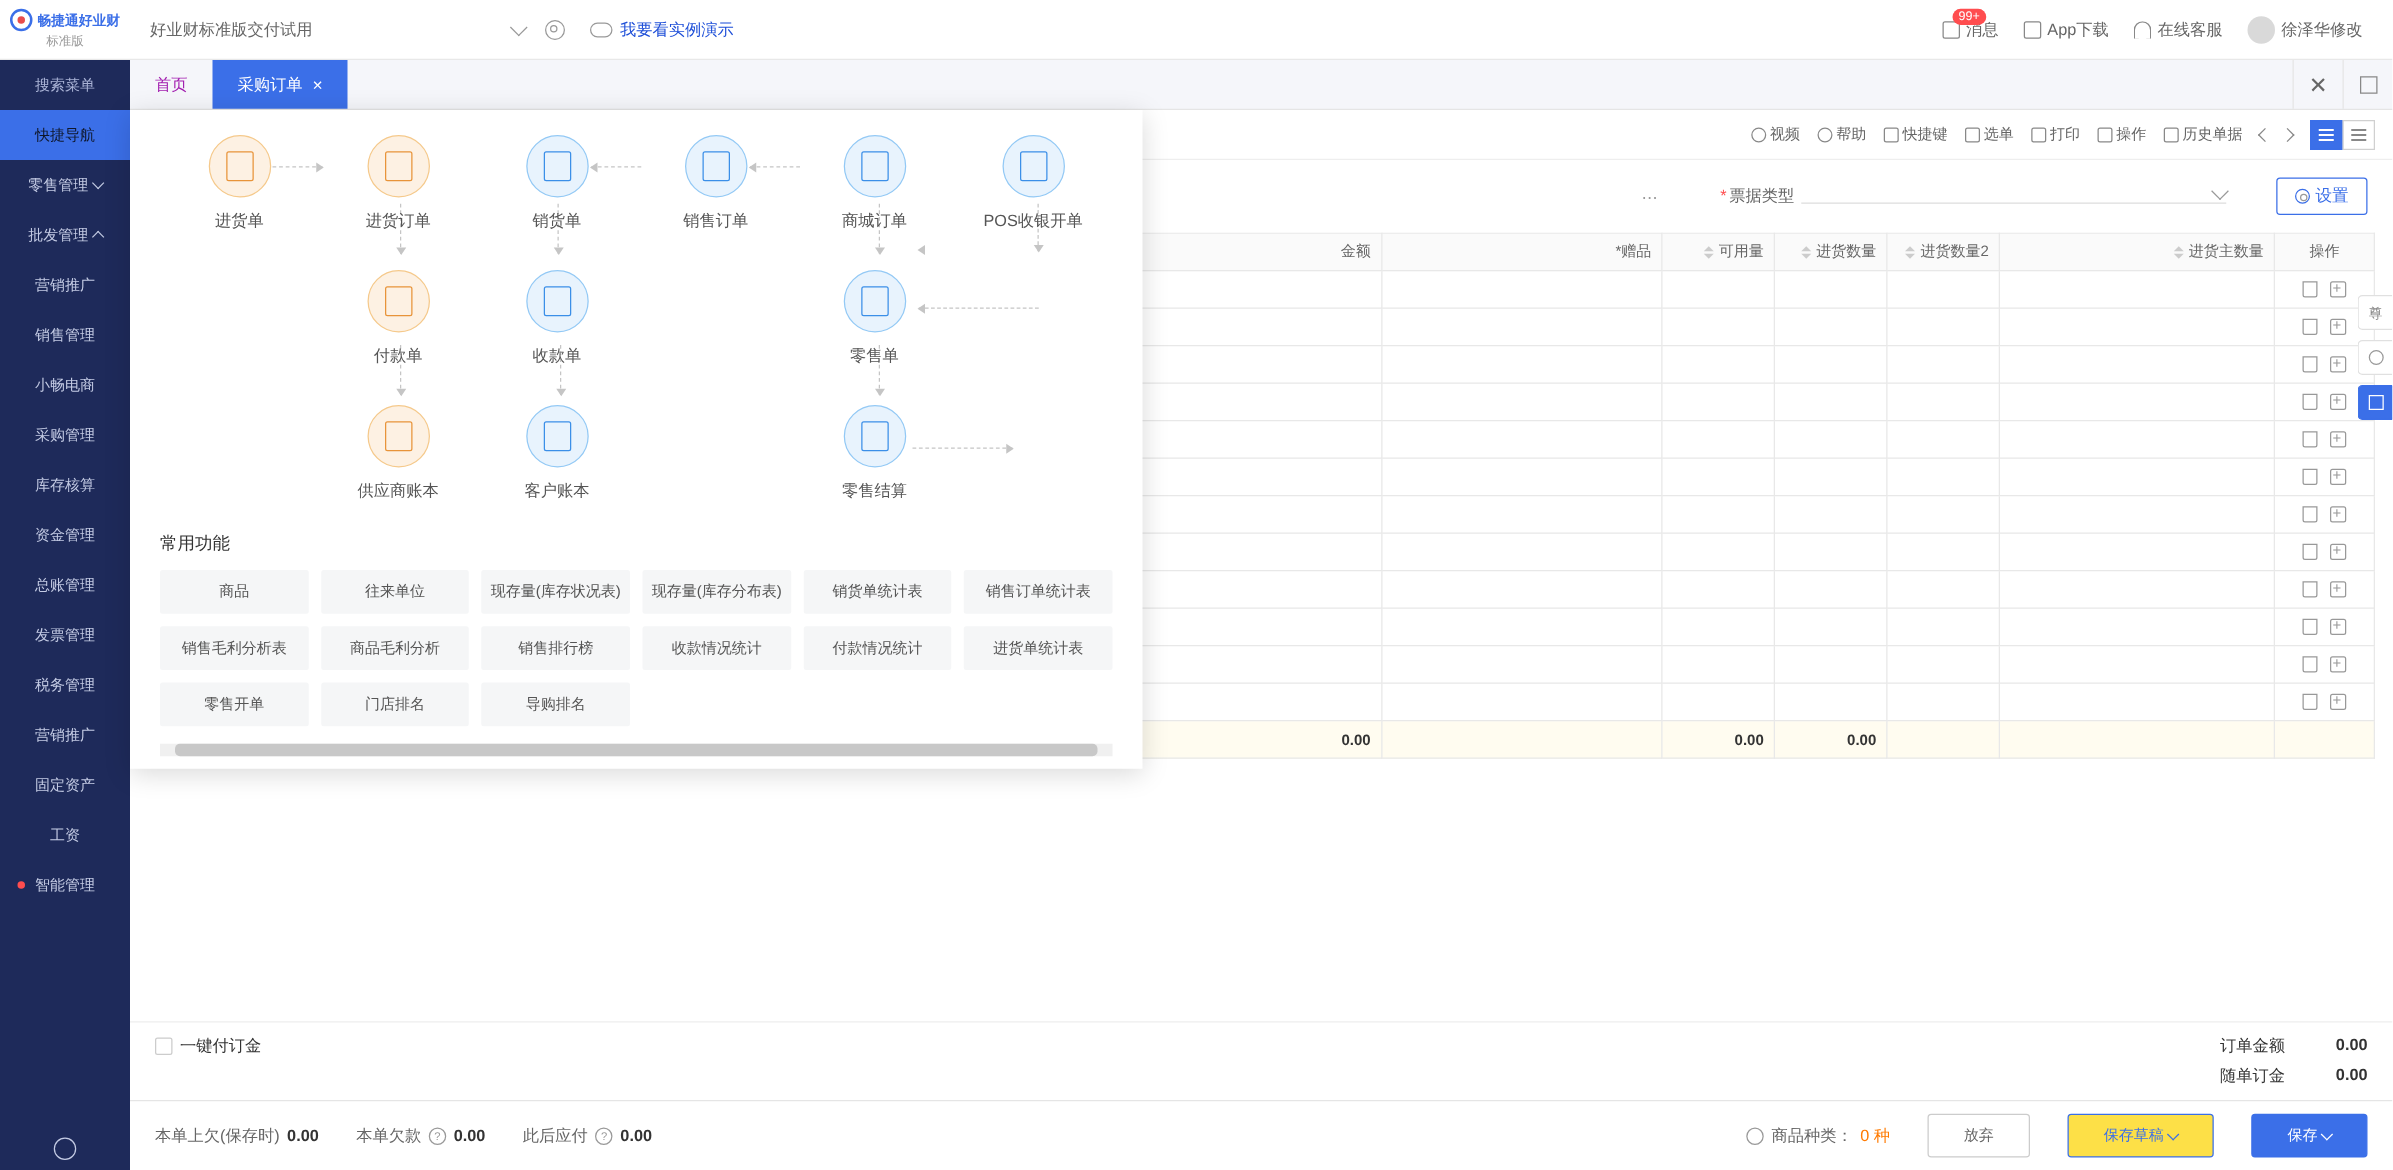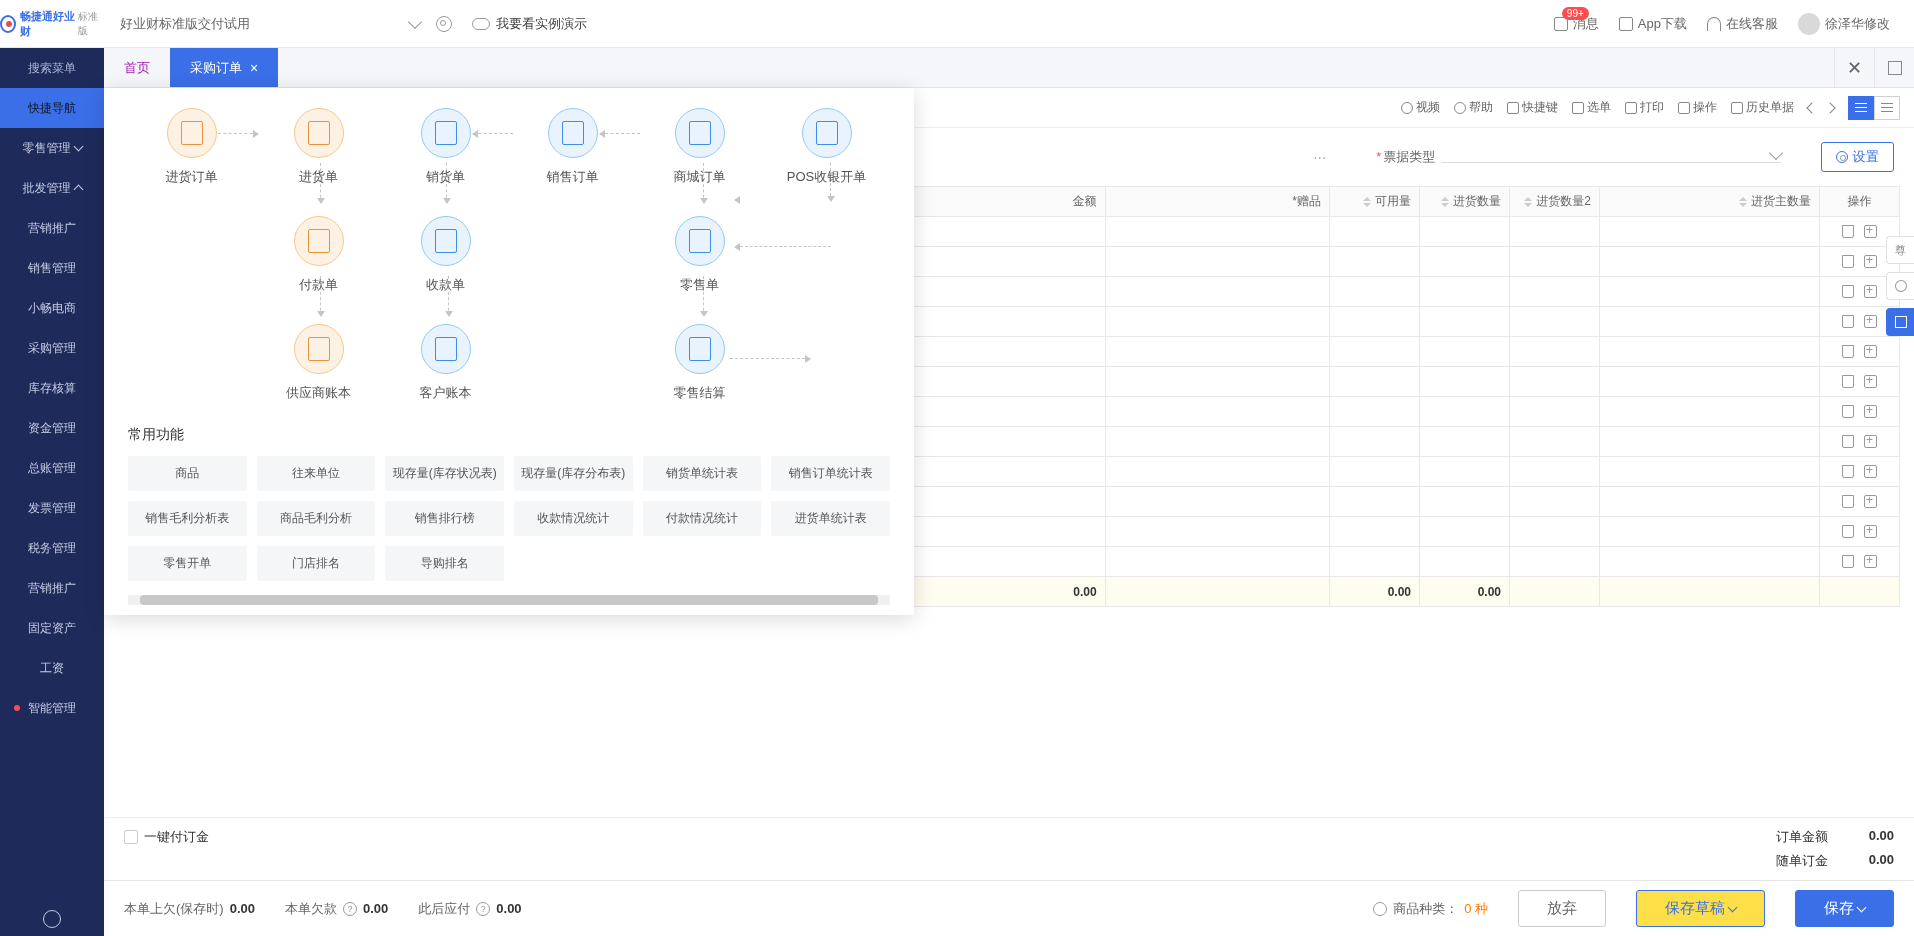--- a/index.html
+++ b/index.html
@@ -1,29 +1,29 @@
 <!DOCTYPE html>
 <html><head>
   <meta charset="utf-8">
   <style>
     * { margin: 0; padding: 0; box-sizing: border-box; }
     body { font-family: "Microsoft YaHei", sans-serif; font-size: 13px; color: #333; background: #fff; overflow: hidden; }
     
     
     .top-header { height: 48px; display: flex; align-items: center; background: #fff; border-bottom: 1px solid #e8e8e8; }
-    .logo-section { width: 104px; display: flex; align-items: center; justify-content: center; gap: 1px; }
+    .logo-section { width: 104px; display: flex; flex-direction: column; align-items: center; justify-content: center; gap: 1px; }
     .logo-row { display: flex; align-items: center; gap: 4px; color: #3b6fe8; font-size: 11px; font-weight: bold; }
     .logo-icon { width: 18px; height: 18px; border: 2px solid #3b6fe8; border-radius: 50%; position: relative; }
     .logo-icon::after { content: ""; position: absolute; width: 6px; height: 6px; background: #e84d4d; border-radius: 50%; top: 4px; left: 4px; }
     .logo-sub { font-size: 10px; color: #999; }
     .tenant-select { flex: 0 0 auto; display: flex; align-items: center; gap: 10px; padding: 0 16px; font-size: 13px; color: #666; cursor: pointer; }
     .chevron-down { width: 10px; height: 10px; border-right: 1.5px solid #999; border-bottom: 1.5px solid #999; transform: rotate(45deg); margin-top: -4px; }
     .gear-icon { width: 16px; height: 16px; border: 1.5px solid #999; border-radius: 50%; position: relative; cursor: pointer; }
     .gear-icon::after { content: ""; position: absolute; width: 4px; height: 4px; border: 1.5px solid #999; border-radius: 50%; top: 3px; left: 3px; }
-    .demo-link { display: flex; align-items: center; gap: 6px; margin-left: 20px; color: #404040; cursor: pointer; }
+    .demo-link { display: flex; align-items: center; gap: 6px; margin-left: 20px; color: #1d4ed8; cursor: pointer; }
     .cloud-icon { width: 18px; height: 12px; border: 1.5px solid #999; border-radius: 8px; }
     .header-spacer { flex: 1; }
     .header-right { display: flex; align-items: center; gap: 20px; padding-right: 24px; }
     .hr-item { display: flex; align-items: center; gap: 5px; color: #666; cursor: pointer; position: relative; font-size: 13px; }
     .badge { position: absolute; top: -8px; left: 8px; background: #ff4d4f; color: #fff; font-size: 10px; padding: 1px 5px; border-radius: 8px; }
     .avatar { width: 22px; height: 22px; background: #d9d9d9; border-radius: 50%; }
     .small-icon { width: 14px; height: 14px; border: 1.3px solid #888; border-radius: 2px; }
     .headset-icon { width: 14px; height: 14px; border: 1.3px solid #888; border-radius: 50% 50% 0 0; border-bottom: none; }
     
     
@@ -101,21 +101,21 @@
     .summary-right { display: flex; flex-direction: column; gap: 6px; align-items: flex-end; }
     .summary-row { display: flex; gap: 16px; font-size: 13px; }
     .summary-val { font-weight: bold; min-width: 50px; text-align: right; }
     
     
     .footer-bar { height: 56px; border-top: 1px solid #e5e5e5; display: flex; align-items: center; padding: 0 20px; gap: 30px; font-size: 13px; background: #fff; }
     .footer-stat { display: flex; align-items: center; gap: 6px; color: #666; }
     .footer-stat .val { font-weight: bold; color: #333; }
     .help-circle { width: 14px; height: 14px; border: 1.2px solid #999; border-radius: 50%; display: flex; align-items: center; justify-content: center; font-size: 9px; color: #999; }
     .footer-spacer { flex: 1; }
-    .footer-btn { padding: 8px 28px; border-radius: 3px; cursor: pointer; font-size: 15px; display: flex; align-items: center; gap: 4px; }
+    .footer-btn { padding: 8px 28px; border-radius: 3px; cursor: pointer; font-size: 12px; display: flex; align-items: center; gap: 4px; }
     .btn-cancel { background: #fff; border: 1px solid #ccc; color: #666; }
     .btn-draft { background: #fde047; border: 1px solid #3b6fe8; color: #3b6fe8; }
     .btn-save { background: #3b6fe8; border: 1px solid #3b6fe8; color: #fff; }
     .btn-caret { width: 7px; height: 7px; border-right: 1.2px solid currentColor; border-bottom: 1.2px solid currentColor; transform: rotate(45deg); margin-top: -3px; }
     
     
     .quicknav-popup { position: absolute; top: 88px; left: 104px; width: 810px; background: #fff; box-shadow: 0 4px 20px rgba(0,0,0,.15); padding: 20px 24px 10px; z-index: 100; }
     .flow-grid { display: grid; grid-template-columns: repeat(6, 1fr); gap: 30px 0; margin-bottom: 24px; position: relative; }
     .flow-node { display: flex; flex-direction: column; align-items: center; gap: 10px; cursor: pointer; position: relative; z-index: 2; }
     .flow-icon { width: 50px; height: 50px; border-radius: 50%; display: flex; align-items: center; justify-content: center; }
@@ -643,27 +643,27 @@
       <span class="arrow down" style="top:168px;left:575px;height:40px"></span>
       <span class="arrow" style="top:250px;left:602px;width:80px"></span>
       <span class="arrow down" style="top:55px;left:702px;height:38px"></span>
       <span class="arrow rev" style="top:138px;left:607px;width:96px;border-top-style:dashed"></span>
       <span class="arrow rev" style="top:92px;left:607px;width:96px;border:none"></span>
     </div>
   <div class="flow-node">
         <div class="flow-icon orange">
           <div class="flow-icon-inner"></div>
         </div>
+        <div class="flow-label">进货单</div>
+      </div>
+      <div class="flow-node">
+        <div class="flow-icon orange">
+          <div class="flow-icon-inner"></div>
+        </div>
         <div class="flow-label">进货订单</div>
-      </div>
-      <div class="flow-node">
-        <div class="flow-icon orange">
-          <div class="flow-icon-inner"></div>
-        </div>
-        <div class="flow-label">进货单</div>
       </div>
       <div class="flow-node">
         <div class="flow-icon blue">
           <div class="flow-icon-inner"></div>
         </div>
         <div class="flow-label">销货单</div>
       </div>
       <div class="flow-node">
         <div class="flow-icon blue">
           <div class="flow-icon-inner"></div>

